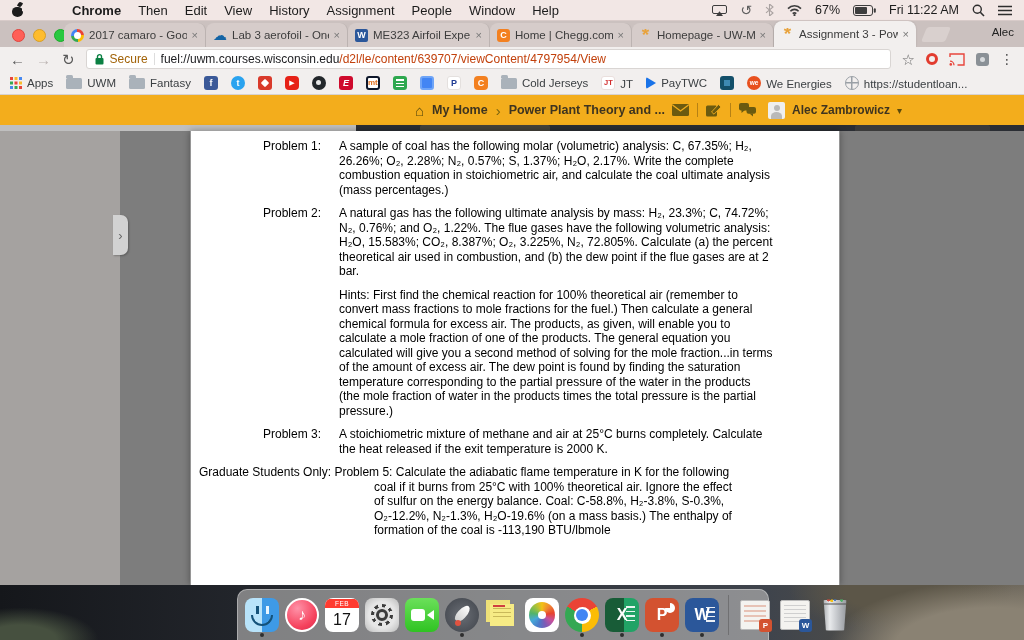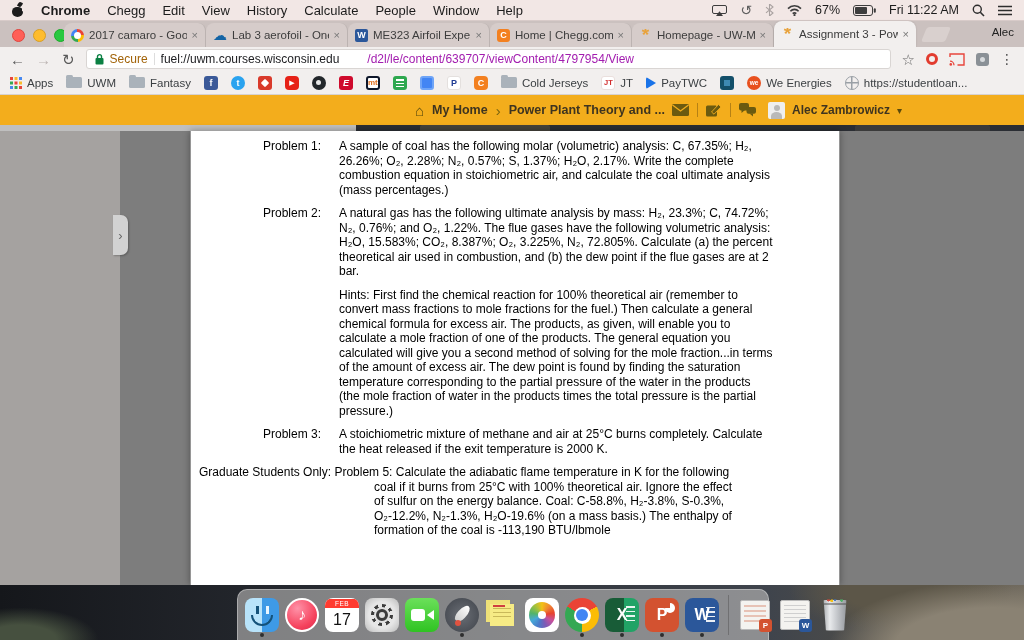--- a/index.html
+++ b/index.html
@@ -8,21 +8,21 @@
   
   .menubar{position:absolute;left:0;top:0;width:100%;height:21px;background:#f2e7e5;
            border-bottom:1px solid #d8cbc9;display:flex;align-items:center;
            padding:0 12px;gap:17px;font-size:13px;color:#1c1c1c;box-sizing:border-box;}
   .apple{width:12px;height:14px;position:relative;flex:none;}
   .apple::before{content:"";position:absolute;left:0;bottom:0;width:11px;height:10px;
       background:radial-gradient(circle at 12.5px 2.5px, rgba(0,0,0,0) 2.6px, #1c1c1c 2.9px);
       border-radius:45% 45% 50% 50%;}
   .apple::after{content:"";position:absolute;top:-1px;right:2px;width:4px;height:5px;
       background:#1c1c1c;border-radius:50% 0;transform:rotate(35deg);}
-  .mb-app{font-weight:bold;}
+  .mb-app{font-weight:bold;margin-left:31px;}
   .mb-right{margin-left:auto;display:flex;align-items:center;gap:13px;}
   .tm-glyph{font-size:14px;color:#5f5f5f;line-height:1;}
   .mb-clock{font-size:12.5px;}
   
   .tabstrip{position:absolute;left:0;top:21px;width:100%;height:26px;background:#cbc1bf;}
   .lights{position:absolute;left:12px;top:8px;display:flex;gap:8px;}
   .tl{width:11px;height:11px;border-radius:50%;}
   .tl.r{background:#ff5f57;border:0.5px solid #e0443e;}
   .tl.y{background:#febc2e;border:0.5px solid #d89e24;}
   .tl.g{background:#28c840;border:0.5px solid #1aab29;}
@@ -51,31 +51,31 @@
   .toolbar{position:absolute;left:0;top:47px;width:100%;height:24px;background:#f2efee;
      display:flex;align-items:center;padding:0 10px;gap:11px;box-sizing:border-box;}
   .nav-arrow{font-size:15px;color:#595959;line-height:1;}
   .nav-arrow.fwd{color:#bcb4b2;}
   .urlbox{flex:1;height:18px;background:#fff;border:1px solid #d9d5d3;border-radius:3px;
      display:flex;align-items:center;padding:0 8px;gap:6px;font-size:12px;min-width:0;}
   .secure{color:#a16207;}
   .omni-sep{width:1px;height:12px;background:#ddd;}
   .url{white-space:nowrap;overflow:hidden;min-width:0;}
   .url .host{color:#202124;}
-  .url .path{color:#a21caf;margin-left:28px;}
+  .url .path{color:#c2410c;}
   .tb-star{font-size:15px;color:#6a6a6a;line-height:1;}
   .ext-o{width:12px;height:12px;border-radius:50%;border:3px solid #e23b2e;box-sizing:border-box;}
   .ext-gray{width:13px;height:13px;border-radius:3px;background:#8a9096;position:relative;}
   .ext-gray::after{content:"";position:absolute;left:4px;top:4px;width:5px;height:5px;border-radius:50%;background:#d7dadd;}
   .tb-dots{font-size:14px;color:#515151;line-height:1;}
   
   .bookmarks{position:absolute;left:0;top:71px;width:100%;height:24px;background:#f2efee;
      border-bottom:1px solid #d7d2d0;display:flex;align-items:center;padding:0 10px;gap:13px;
      font-size:11.5px;color:#3c4043;box-sizing:border-box;}
-  .bm{display:flex;align-items:center;gap:5px;white-space:nowrap;}
+  .bm{display:flex;align-items:flex-end;gap:5px;white-space:nowrap;}
   .folder-icon{width:16px;height:11px;background:#aab2ba;border-radius:1.5px;position:relative;flex:none;}
   .folder-icon::before{content:"";position:absolute;left:0;top:-2.5px;width:7px;height:3px;
      background:#aab2ba;border-radius:1.5px 1.5px 0 0;}
   .bi{width:14px;height:14px;border-radius:3px;display:inline-flex;align-items:center;
       justify-content:center;font-size:9px;font-weight:bold;color:#fff;flex:none;box-sizing:border-box;}
   .bi-fb{background:#3b5998;}
   .bi-tw{background:#2aa3ef;border-radius:50%;}
   .bi-red{background:#d93a2b;}
   .bi-red::after{content:"";width:6px;height:6px;background:#fff;border-radius:1px;transform:rotate(45deg);}
   .bi-yt{background:#e62117;border-radius:4px;font-size:7px;}
@@ -211,25 +211,25 @@
                 radial-gradient(circle 3px at 80% 55%, #52b36a 0 45%, rgba(0,0,0,0) 55%),
                 radial-gradient(circle 3px at 35% 60%, #f3c117 0 45%, rgba(0,0,0,0) 55%);}
   svg{display:block;}
 </style>
 </head>
 <body>
 
 <div class="menubar">
   <span class="apple"></span>
   <span class="mb-app">Chrome</span>
-  <span>Chegg</span>
+  <span>Then</span>
   <span>Edit</span>
   <span>View</span>
   <span>History</span>
-  <span>Calculate</span>
+  <span>Assignment</span>
   <span>People</span>
   <span>Window</span>
   <span>Help</span>
   <span class="mb-right">
     <span>
         <svg width="15" height="11" viewBox="0 0 15 11">
           <rect x="0.5" y="0.5" width="14" height="8" rx="1.5" stroke="#3d3d3d" fill="none"></rect>
           <path d="M4 11 L11 11 L7.5 6.2 Z" fill="#3d3d3d"></path>
         </svg>
       </span>

